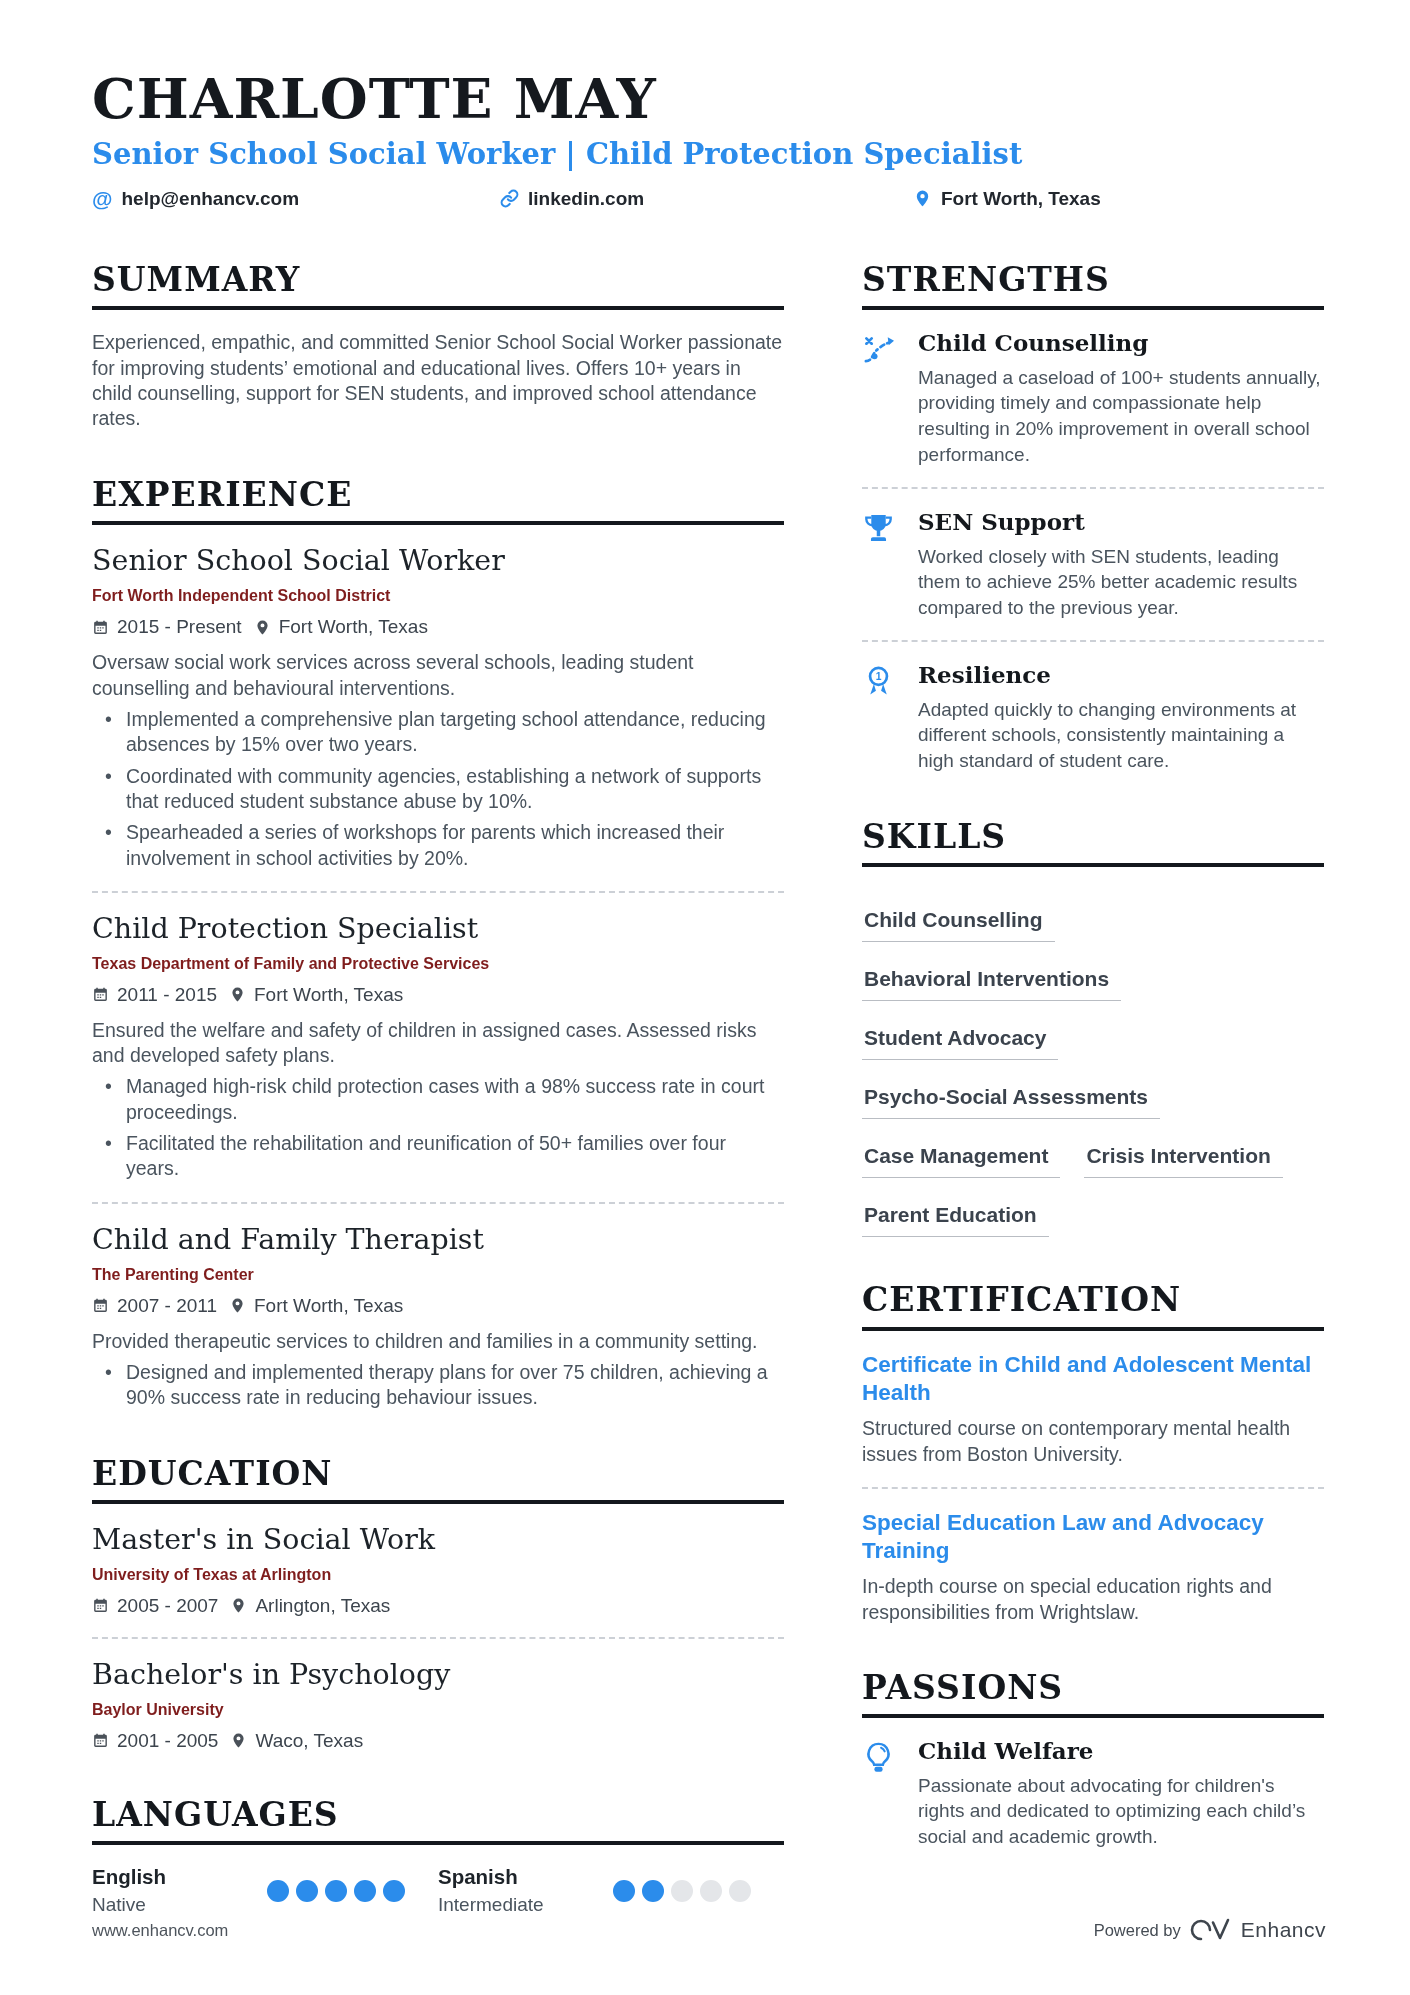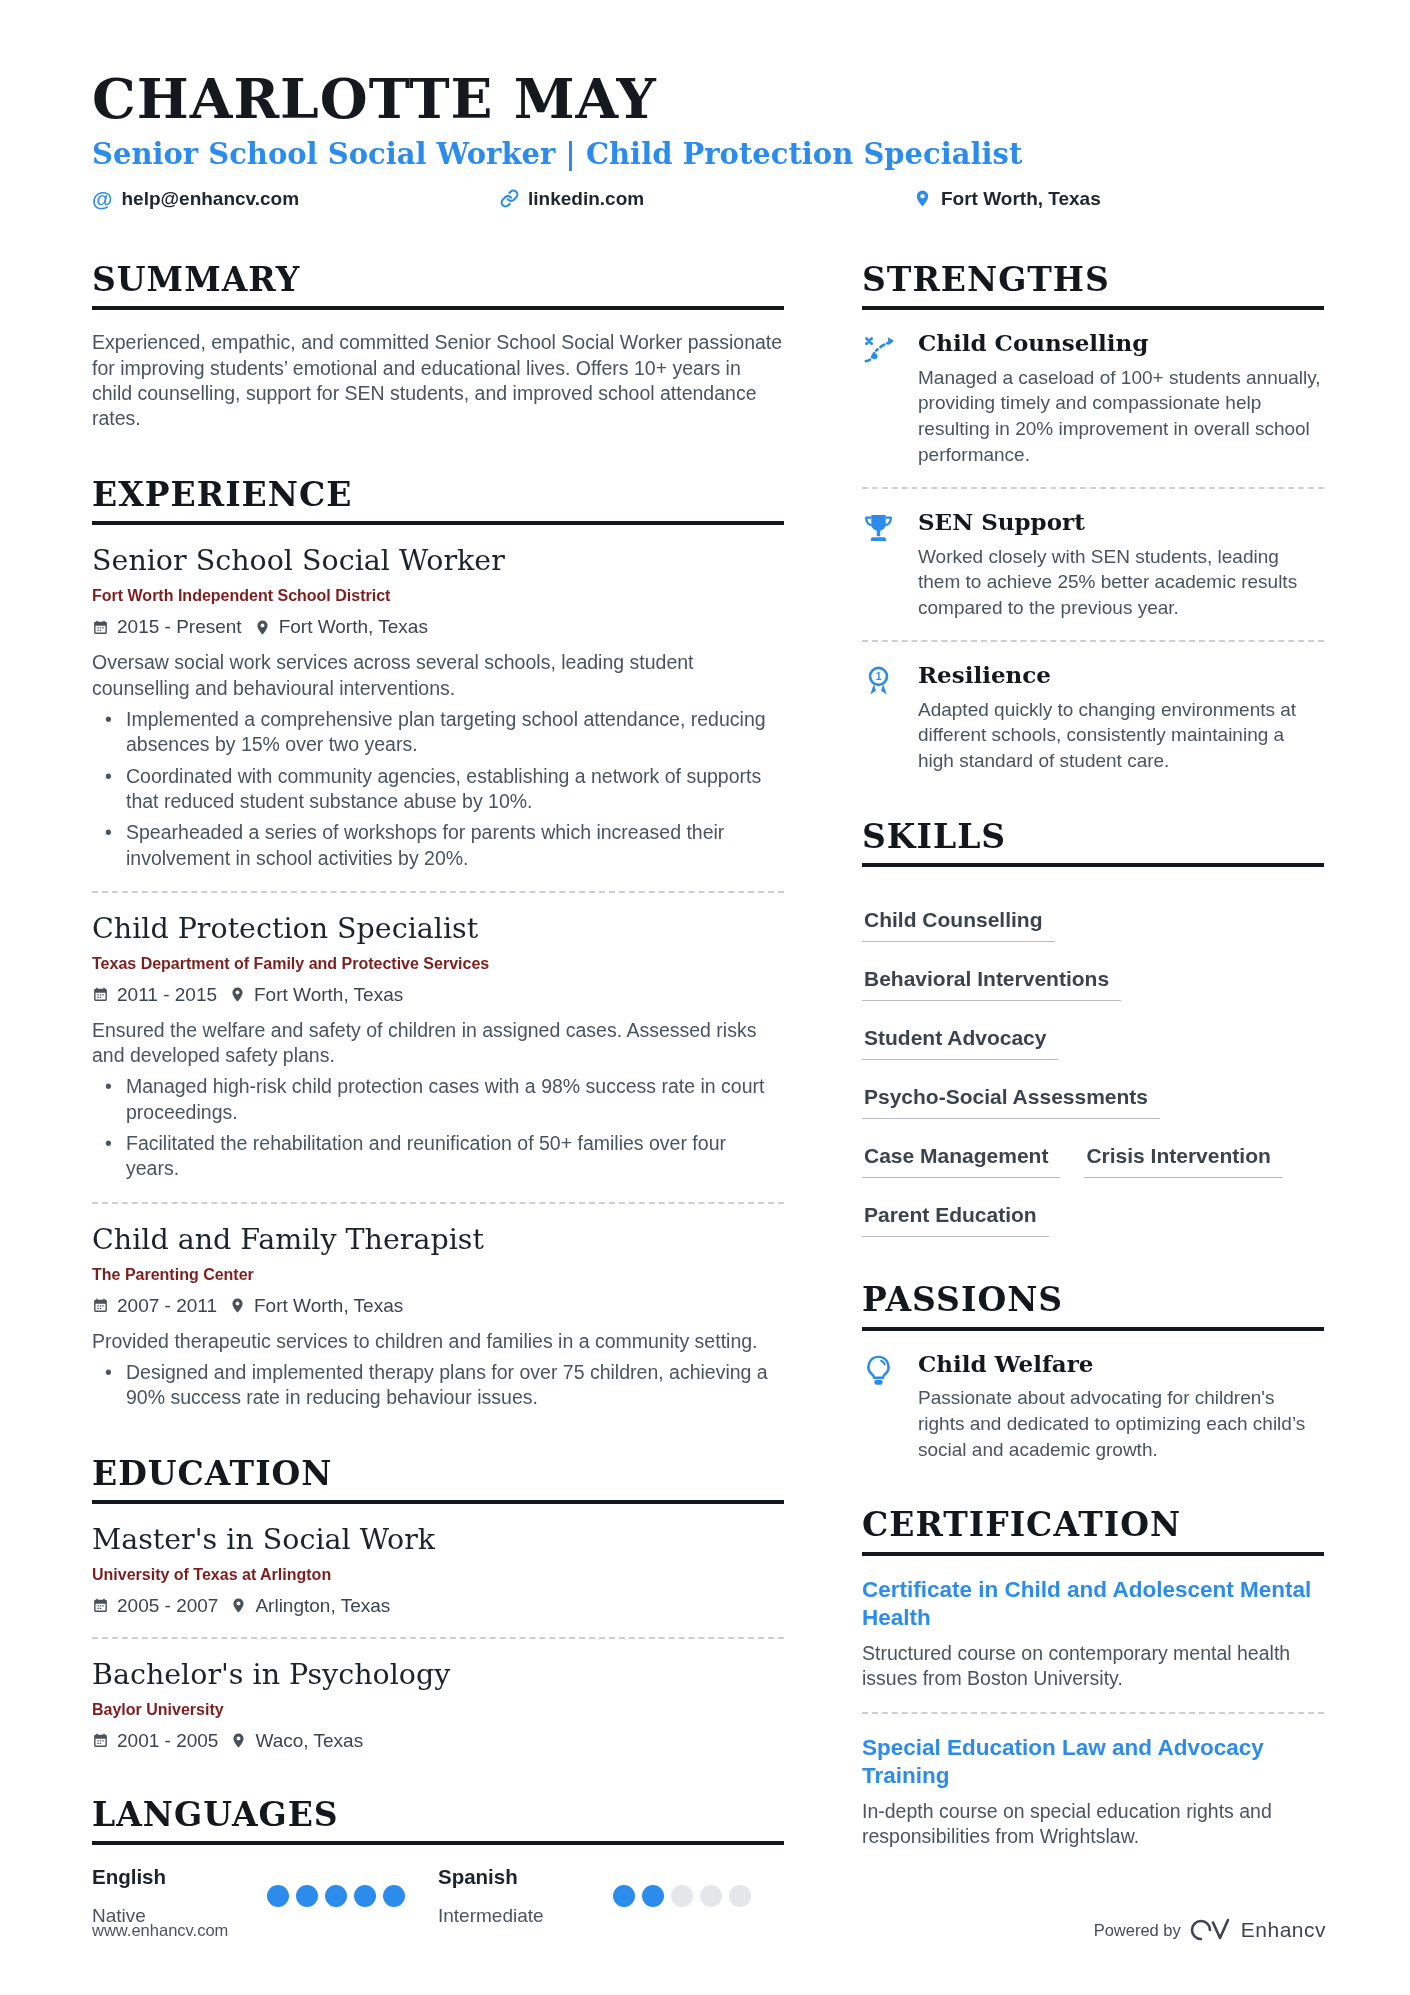--- a/index.html
+++ b/index.html
@@ -81,21 +81,21 @@
   }
   ul.bullets li::before { content:"•"; position:absolute; left:13px; color:#4a545e; }
   .dashed-div { border-top:2px dashed #ccd0d6; margin:20px 0; }
   .edu-entry { margin-top:2px; }
 
   
   .lang-row { display:flex; margin-top:6px; }
   .lang { width:50%; display:flex; align-items:center; }
   .lang-info { width:175px; }
   .lang-name { font-size:20.5px; font-weight:700; color:#1d2329; }
-  .lang-level { font-size:19px; color:#4a545e; margin-top:16px; }
+  .lang-level { font-size:19px; color:#4a545e; margin-top:5px; }
   .dots { display:flex; gap:7px; }
   .dot { width:22px; height:22px; border-radius:50%; background:#e4e6e9; }
   .dot.filled { background:#2b8ceb; }
 
   
   .str-item { display:flex; }
   .str-icon { width:56px; flex:none; padding-top:3px; }
   .icon-32 { width:33px; height:33px; display:block; }
   .str-title {
     font-family:"DejaVu Serif", serif;
@@ -414,49 +414,49 @@
           <div class="skill">Behavioral Interventions</div>
           <div class="skill">Student Advocacy</div>
           <div class="skill">Psycho-Social Assessments</div>
           <div class="skill">Case Management</div>
           <div class="skill">Crisis Intervention</div>
           <div class="skill">Parent Education</div>
         </div>
       </div>
 
       <div class="section">
+        <div class="section-title">CERTIFICATION</div>
+
+        <div>
+          <div class="cert-title">Certificate in Child and Adolescent Mental Health</div>
+          <div class="cert-text">Structured course on contemporary mental health issues from Boston University.</div>
+        </div>
+
+        <div class="dashed-div"></div>
+
+        <div>
+          <div class="cert-title">Special Education Law and Advocacy Training</div>
+          <div class="cert-text">In-depth course on special education rights and responsibilities from Wrightslaw.</div>
+        </div>
+      </div>
+
+      <div class="section">
         <div class="section-title">PASSIONS</div>
         <div class="str-item">
           <div class="str-icon">
             <svg class="icon-32" viewBox="0 0 32 32">
               <path d="M16 2.8a9.6 9.6 0 0 0-6.3 16.9c1.2 1 1.9 2 2.1 3.4h8.4c.2-1.4.9-2.4 2.1-3.4A9.6 9.6 0 0 0 16 2.8z" fill="none" stroke="#2b8ceb" stroke-width="2.4"></path>
               <path d="M18.5 6.5c1.6.6 2.9 1.9 3.5 3.5" fill="none" stroke="#2b8ceb" stroke-width="2" stroke-linecap="round"></path>
               <rect x="12" y="25" width="8" height="4.8" rx="2.2" fill="#2b8ceb"></rect>
             </svg>
           </div>
           <div>
             <div class="str-title">Child Welfare</div>
             <div class="str-text">Passionate about advocating for children's rights and dedicated to optimizing each child’s social and academic growth.</div>
           </div>
-        </div>
-      </div>
-
-      <div class="section">
-        <div class="section-title">CERTIFICATION</div>
-
-        <div>
-          <div class="cert-title">Certificate in Child and Adolescent Mental Health</div>
-          <div class="cert-text">Structured course on contemporary mental health issues from Boston University.</div>
-        </div>
-
-        <div class="dashed-div"></div>
-
-        <div>
-          <div class="cert-title">Special Education Law and Advocacy Training</div>
-          <div class="cert-text">In-depth course on special education rights and responsibilities from Wrightslaw.</div>
         </div>
       </div>
     </div>
   </div>
 </div>
 
 <div class="footer">
   <div class="site">www.enhancv.com</div>
   <div class="powered">
     <span class="powered-label">Powered by</span>

